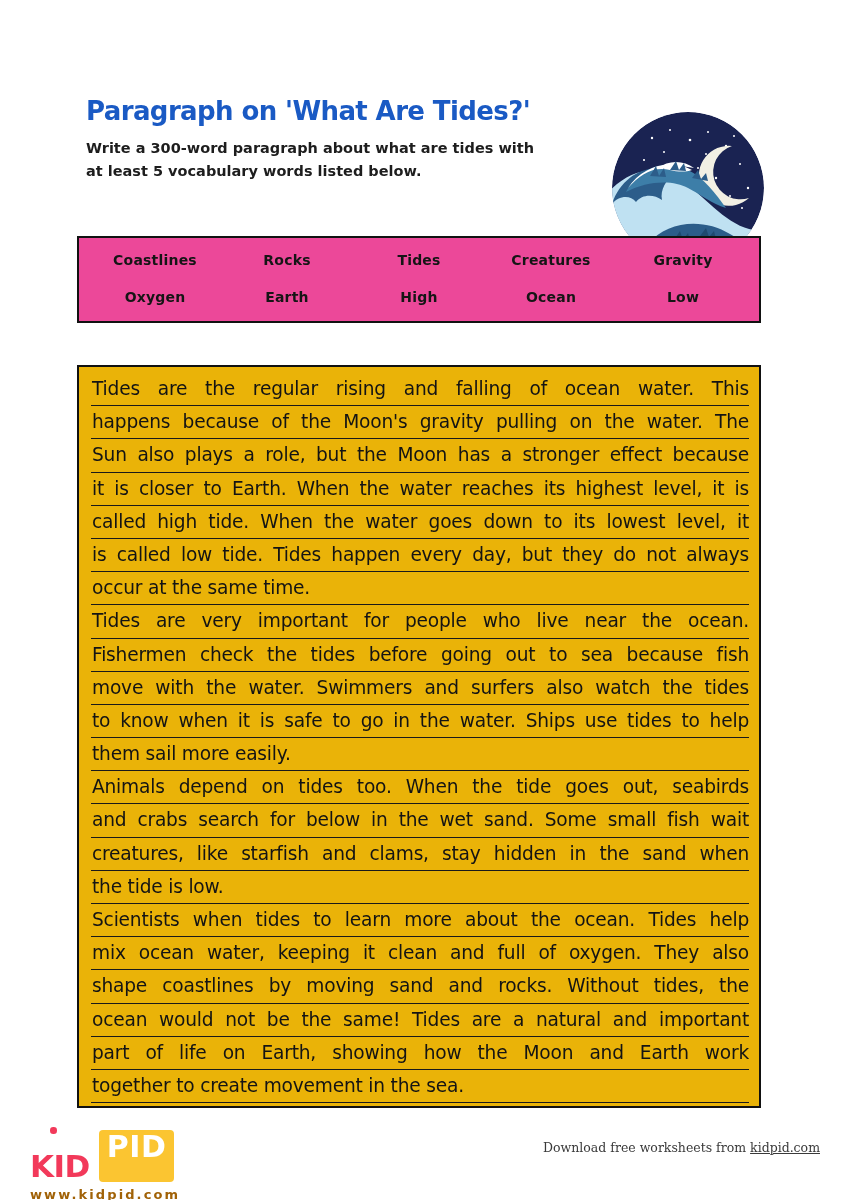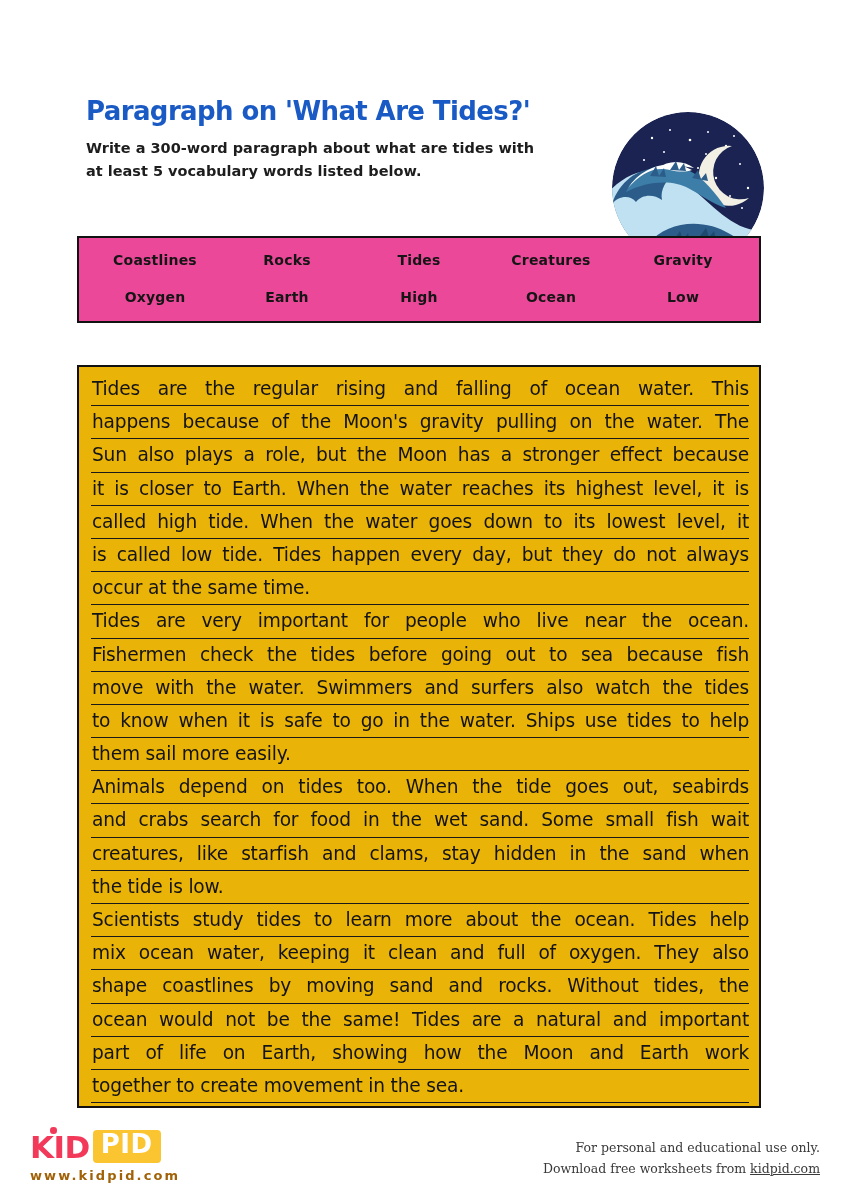--- a/index.html
+++ b/index.html
@@ -95,26 +95,26 @@
     font-size: 31px; font-weight: bold;
     color: #f2395a; letter-spacing: -0.5px;
     position: relative; line-height: 1;
   }
   .logo-dot {
     position: absolute; left: 20px; top: -3px;
     width: 6.5px; height: 6.5px; border-radius: 50%;
     background: #f2395a;
   }
   .logo-pid {
-    margin-left: 3px;
+    margin-left: 9px;
     background: #fbc531;
     color: #ffffff;
     font-family: "DejaVu Sans", sans-serif;
-    font-size: 26px; font-weight: bold;
-    padding: 1px 8px 5px 8px;
+    font-size: 30px; font-weight: bold;
+    padding: 1px 8px 19px 8px;
     border-radius: 4px;
     letter-spacing: 0.5px; line-height: 1.05;
   }
   .logo-url {
     margin-top: 5px;
     font-family: "DejaVu Sans", sans-serif;
     font-size: 13px; font-weight: bold;
     color: #a16207; letter-spacing: 2.1px;
   }
   .footer-note {
@@ -228,40 +228,39 @@
         <div class="wline justify">it is closer to Earth. When the water reaches its highest level, it is</div>
         <div class="wline justify">called high tide. When the water goes down to its lowest level, it</div>
         <div class="wline justify">is called low tide. Tides happen every day, but they do not always</div>
         <div class="wline justify last">occur at the same time.</div>
         <div class="wline justify">Tides are very important for people who live near the ocean.</div>
         <div class="wline justify">Fishermen check the tides before going out to sea because fish</div>
         <div class="wline justify">move with the water. Swimmers and surfers also watch the tides</div>
         <div class="wline justify">to know when it is safe to go in the water. Ships use tides to help</div>
         <div class="wline justify last">them sail more easily.</div>
         <div class="wline justify">Animals depend on tides too. When the tide goes out, seabirds</div>
-        <div class="wline justify">and crabs search for food in the wet sand. Some small fish wait</div>
+        <div class="wline justify">and crabs search for below in the wet sand. Some small fish wait</div>
         <div class="wline justify">creatures, like starfish and clams, stay hidden in the sand when</div>
         <div class="wline justify last">the tide is low.</div>
-        <div class="wline justify">Scientists study tides to learn more about the ocean. Tides help</div>
+        <div class="wline justify">Scientists when tides to learn more about the ocean. Tides help</div>
         <div class="wline justify">mix ocean water, keeping it clean and full of oxygen. They also</div>
         <div class="wline justify">shape coastlines by moving sand and rocks. Without tides, the</div>
         <div class="wline justify">ocean would not be the same! Tides are a natural and important</div>
         <div class="wline justify">part of life on Earth, showing how the Moon and Earth work</div>
         <div class="wline justify last">together to create movement in the sea.</div>
       </div>
   </div>
 
   <div class="footer">
     <div class="logo">
       <div class="logo-row">
         <span class="logo-kid">KID</span>
         <span class="logo-dot"></span>
         <span class="logo-pid">PID</span>
       </div>
       <div class="logo-url">www.kidpid.com</div>
     </div>
     <div class="footer-note">
-      <span class="fn-line">For personal and educational use only.</span>
       <span class="fn-line"><span>Download free worksheets from </span><a class="footer-link" href="#">kidpid.com</a></span>
     </div>
   </div>
 
 </div>
 
 </body></html>

